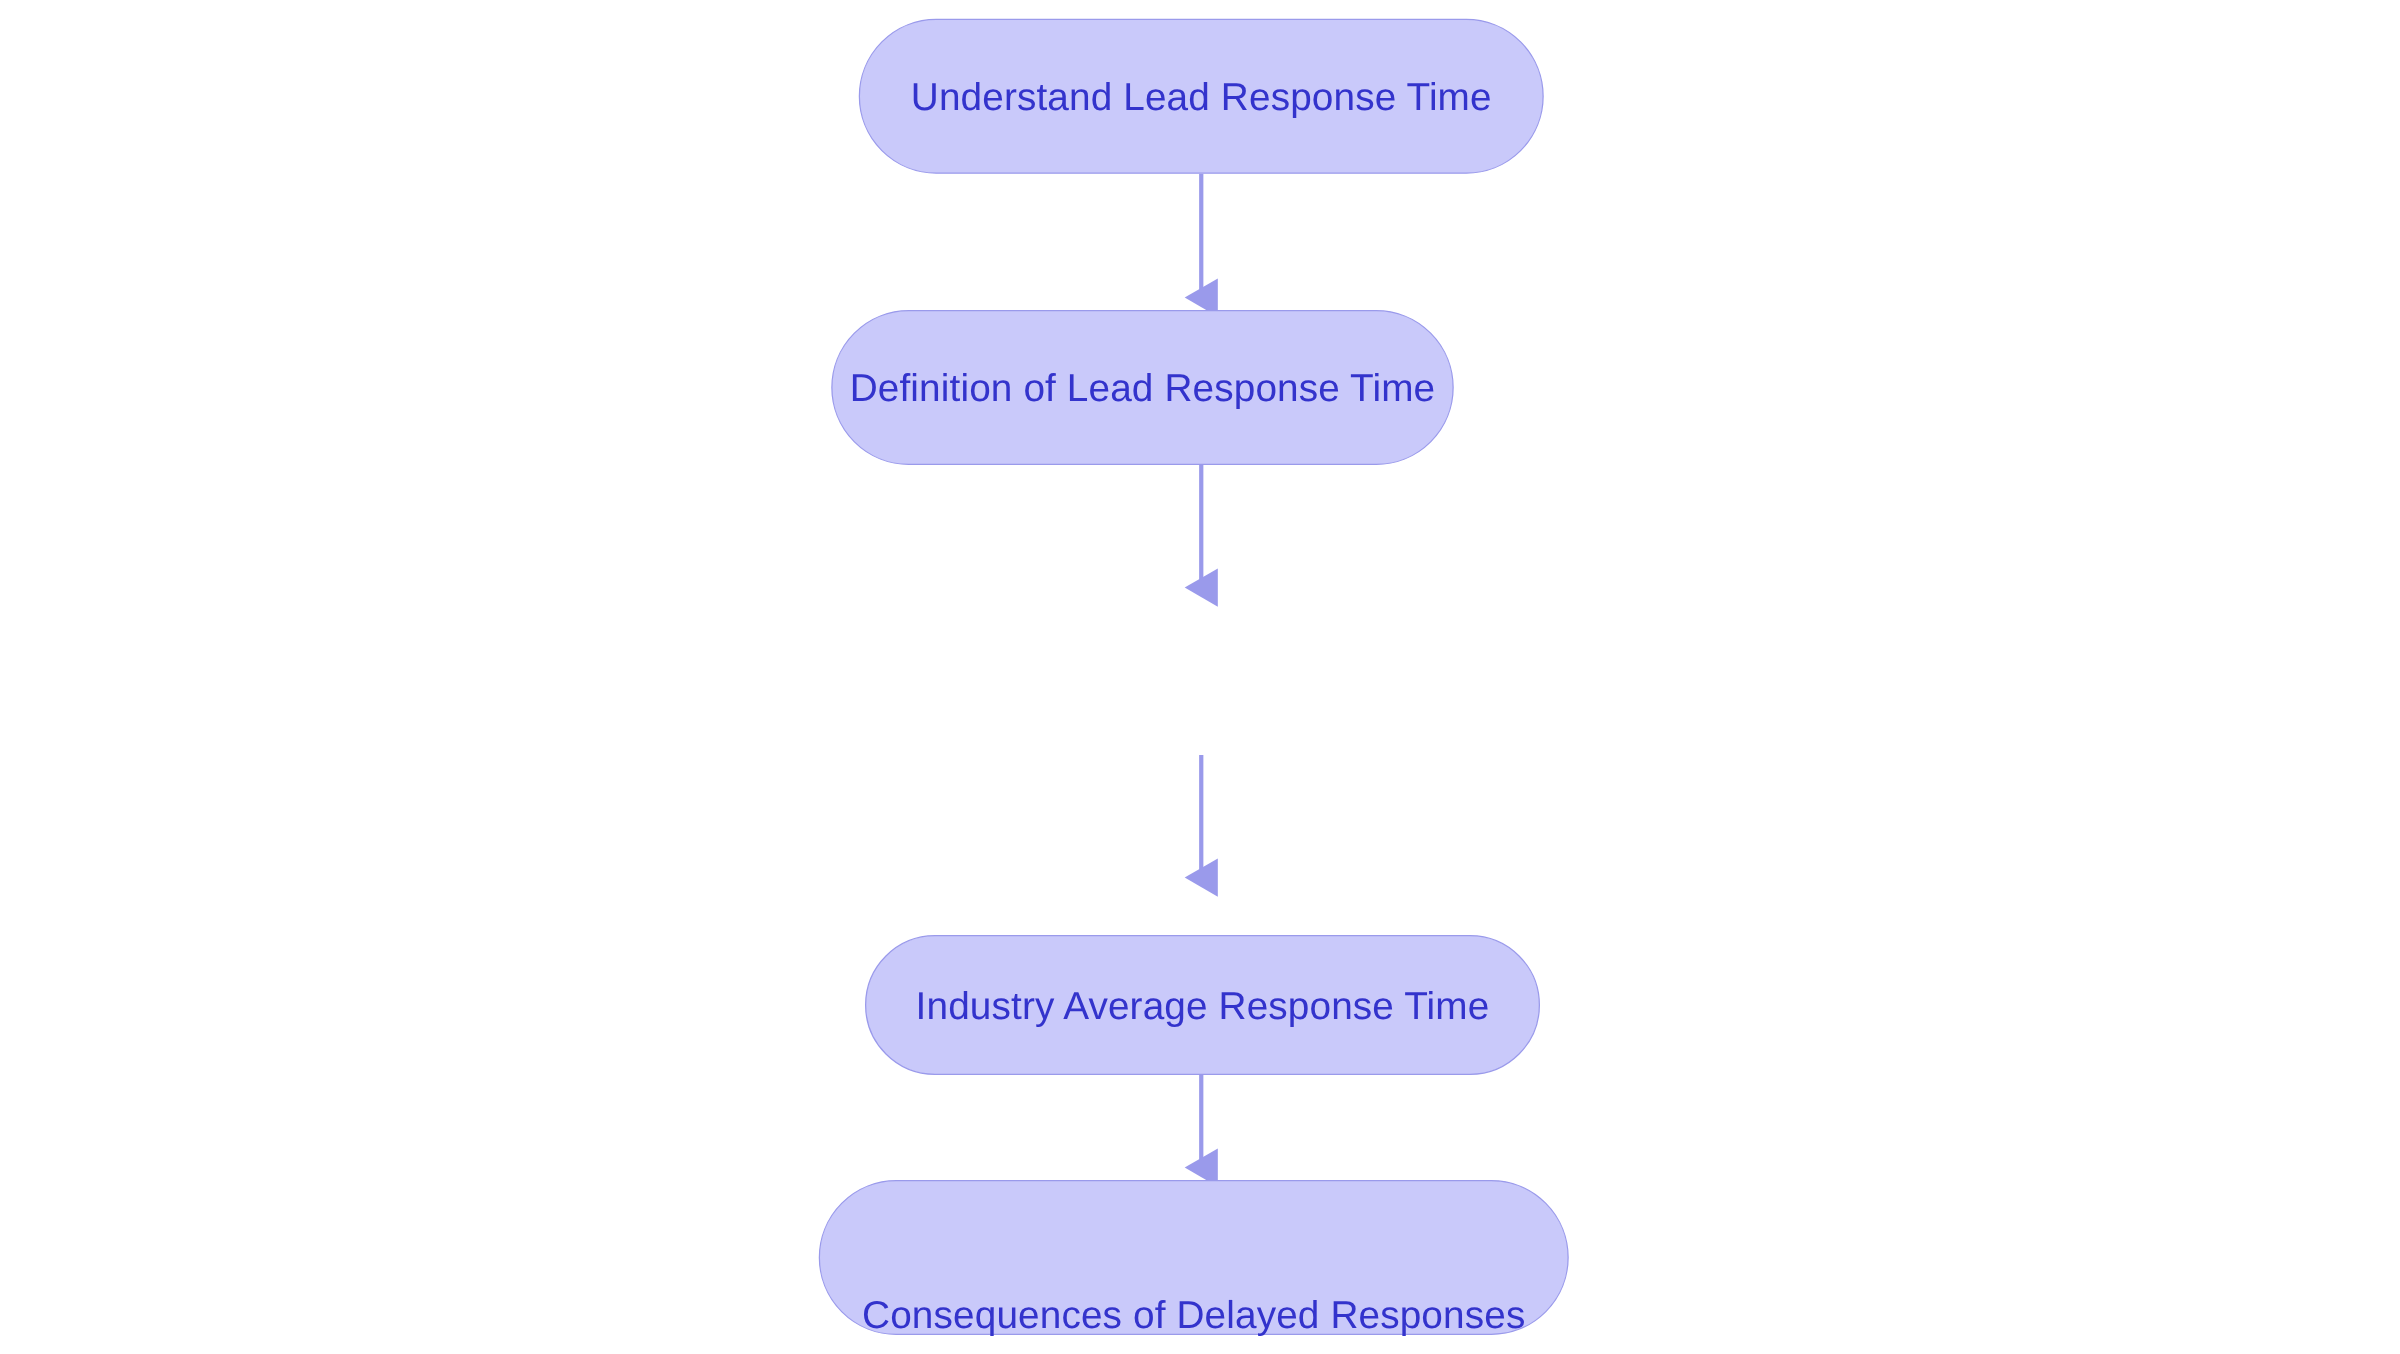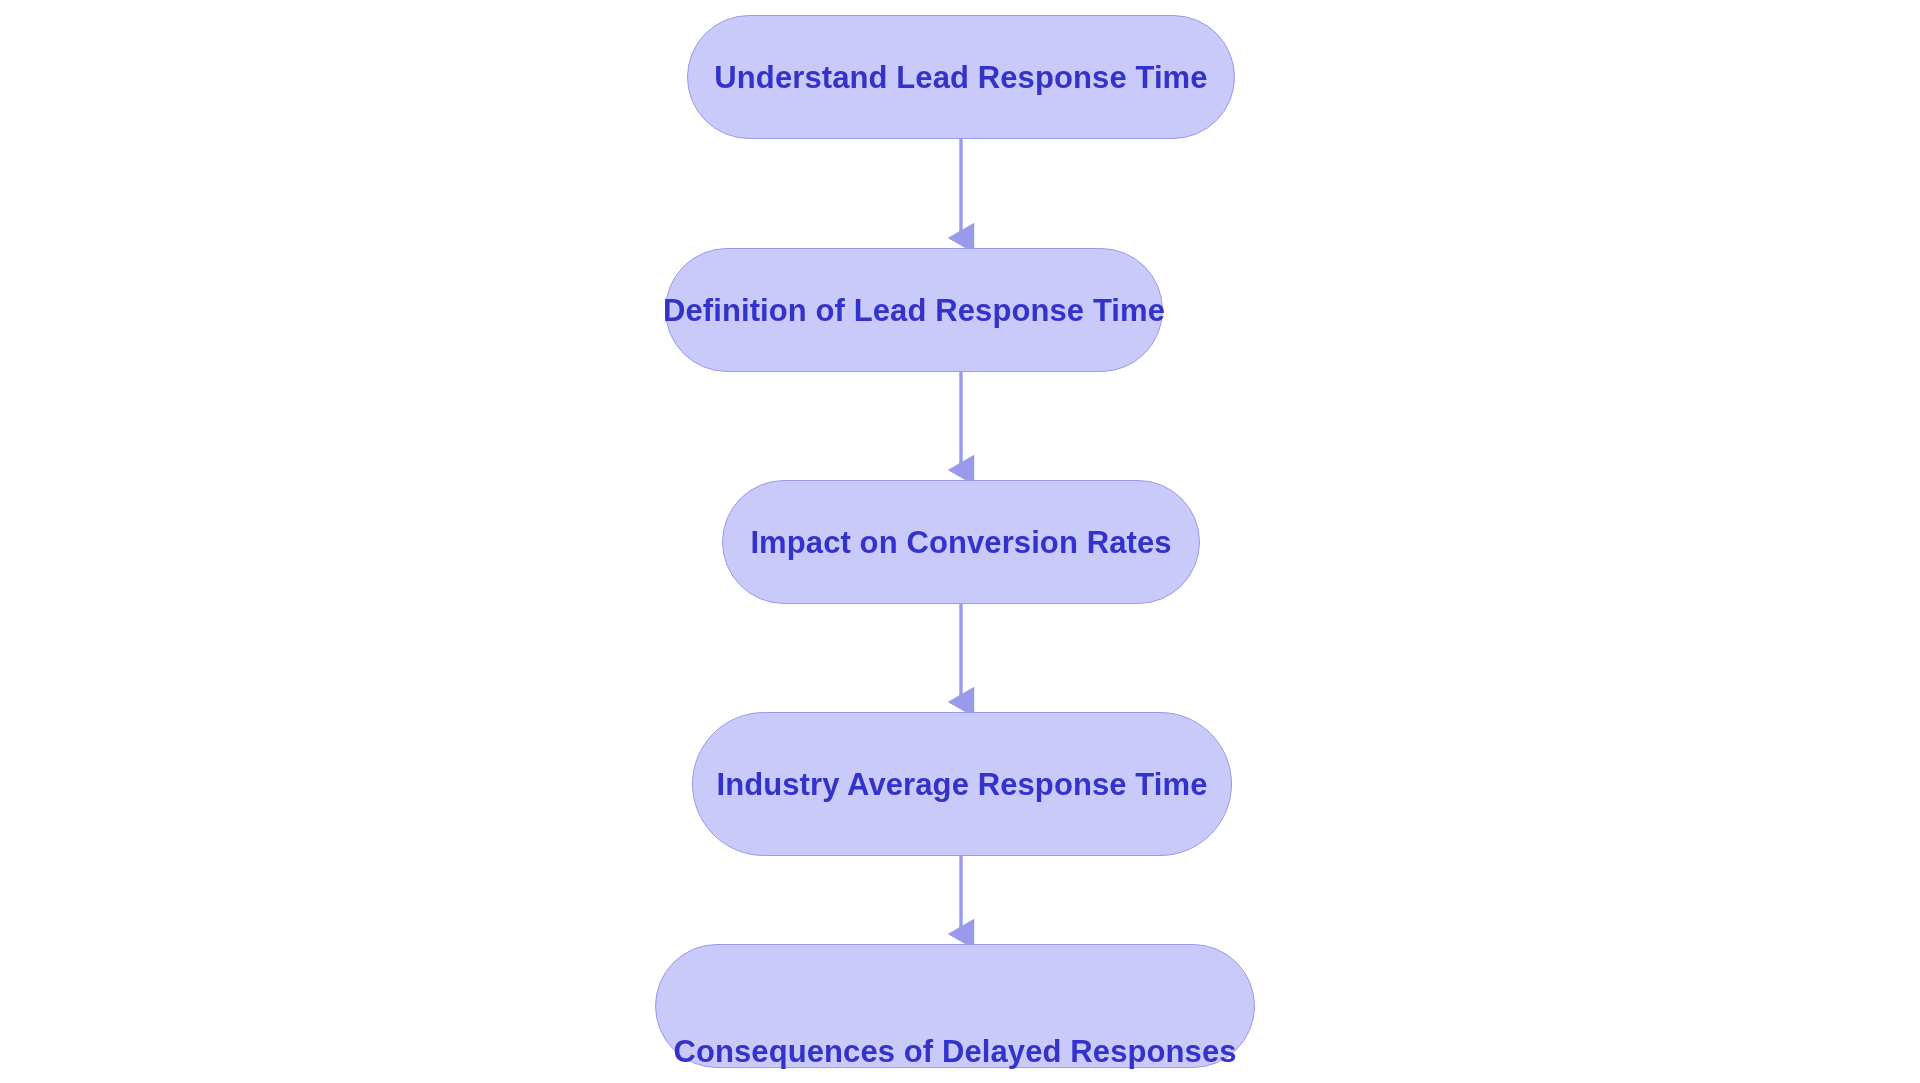--- a/index.html
+++ b/index.html
@@ -25,21 +25,21 @@
     position: absolute;
     box-sizing: border-box;
     display: flex;
     align-items: center;
     justify-content: center;
     background: #c9c9fa;
     border: 1.6px solid #9a9aeb;
     border-radius: 999px;
     color: #3333cc;
     font-size: 31px;
-    font-weight: 700;
+    font-weight: 400;
     letter-spacing: 0.1px;
     white-space: nowrap;
     font-family: "Liberation Sans", sans-serif;
   }
 
   .flow-node .node-label {
     line-height: 1;
     padding: 0 10px;
   }
 
@@ -79,25 +79,22 @@
   </svg>
 
   <div class="flow-node" style="left:687px; top:15px; width:548px; height:124px;">
     <span class="node-label">Understand Lead Response Time</span>
   </div>
 
   <div class="flow-node" style="left:665px; top:248px; width:498px; height:124px;">
     <span class="node-label">Definition of Lead Response Time</span>
   </div>
 
-  <div class="flow-node" style="left:722px; top:480px; width:478px; height:124px;">
-    <span class="node-label">Impact on Conversion Rates</span>
-  </div>
 
-  <div class="flow-node" style="left:692px; top:712px; width:540px; height:144px;">
+  <div class="flow-node" style="left:692px; top:748px; width:540px; height:112px;">
     <span class="node-label">Industry Average Response Time</span>
   </div>
 
   <div class="flow-node" style="left:655px; top:944px; width:600px; height:124px;align-items:flex-end;">
     <span class="node-label">Consequences of Delayed Responses</span>
   </div>
 
 </div>
 
 </body></html>

